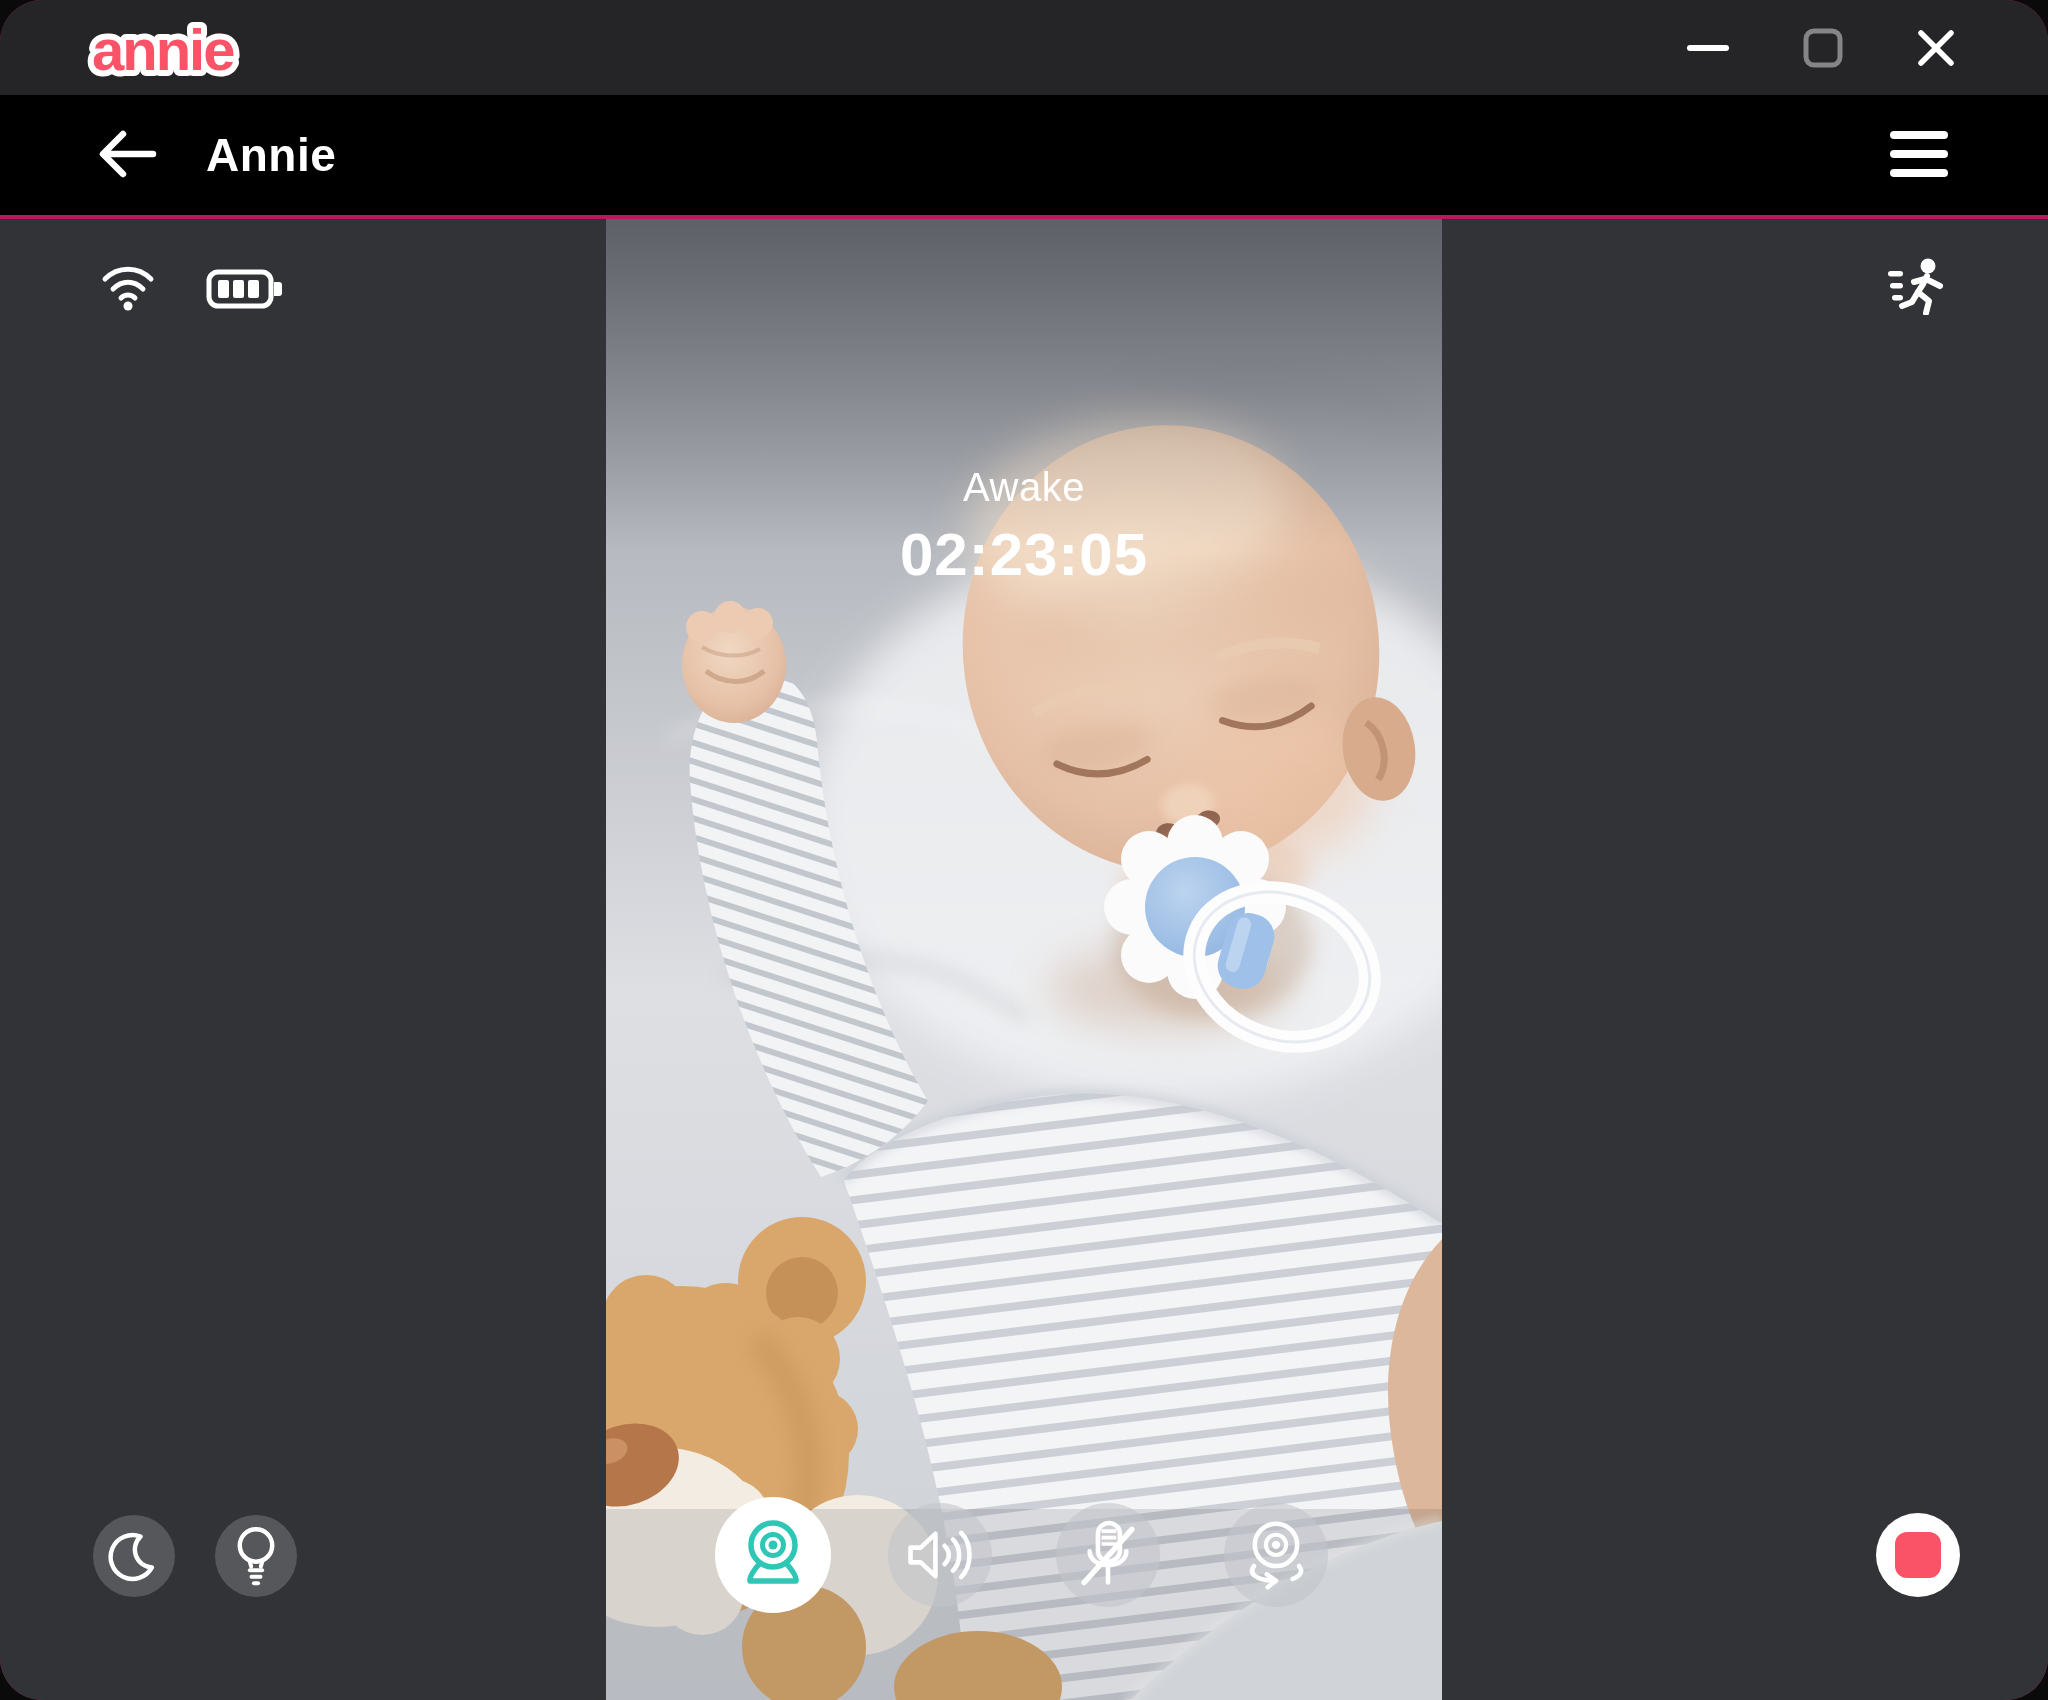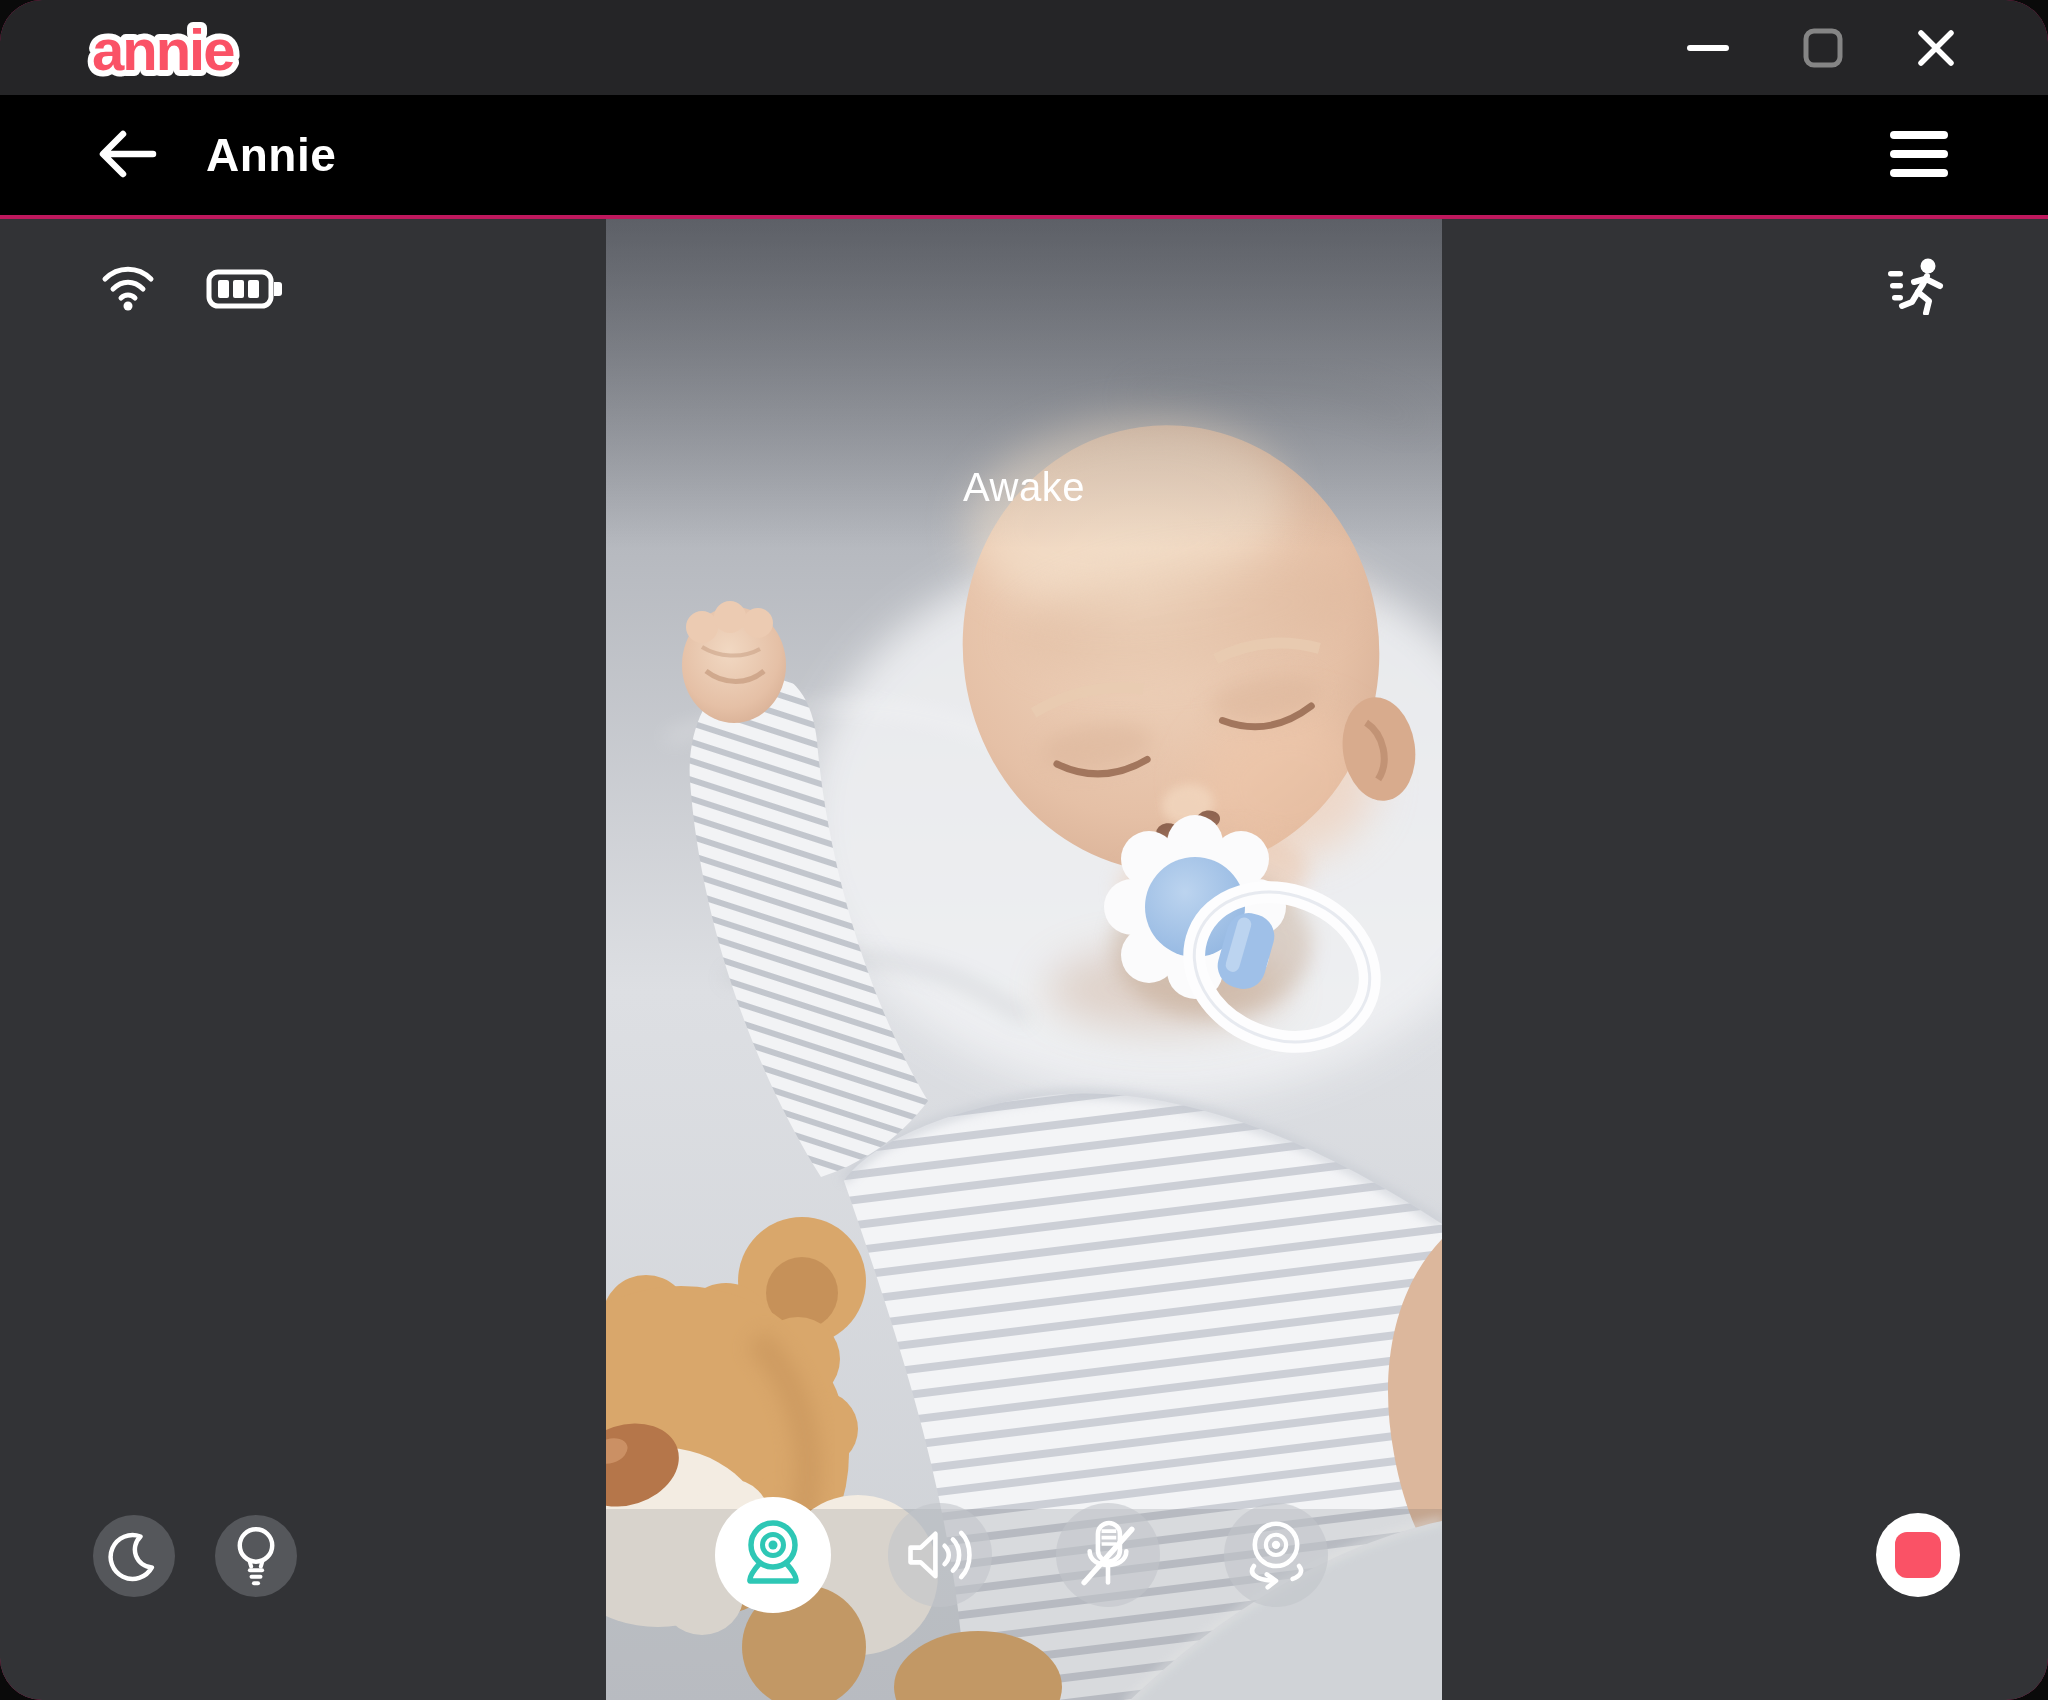--- a/index.html
+++ b/index.html
@@ -212,20 +212,21 @@
 
         <path d="M520 1485 C 625 1382 742 1322 836 1302 L 836 1485 Z" fill="#e9ecef"></path>
         <path d="M520 1485 C 625 1382 742 1322 836 1302" stroke="#ffffff" stroke-width="8" fill="none" opacity="0.6" filter="url(#b5)"></path>
 
         <rect x="0" y="1290" width="836" height="195" fill="#3c3e44" opacity="0.14"></rect>
       </svg>
 
       <div class="video-top-grad"></div>
       <div class="state">
         <div class="lbl">Awake</div>
+        <div class="tmr">02:23:05</div>
       </div>
     </div>
 
     <div class="icon-abs" style="left:100px;top:40px;">
       <svg width="56" height="52" viewBox="0 0 56 52">
         <path d="M5 20 C 18 7, 38 7, 51 20" fill="none" stroke="#fff" stroke-width="5" stroke-linecap="round"></path>
         <path d="M13 30 C 22 21, 34 21, 43 30" fill="none" stroke="#fff" stroke-width="5" stroke-linecap="round"></path>
         <path d="M21 39 C 25 35, 31 35, 35 39" fill="none" stroke="#fff" stroke-width="5" stroke-linecap="round"></path>
         <circle cx="28" cy="47" r="4.5" fill="#fff"></circle>
       </svg>

